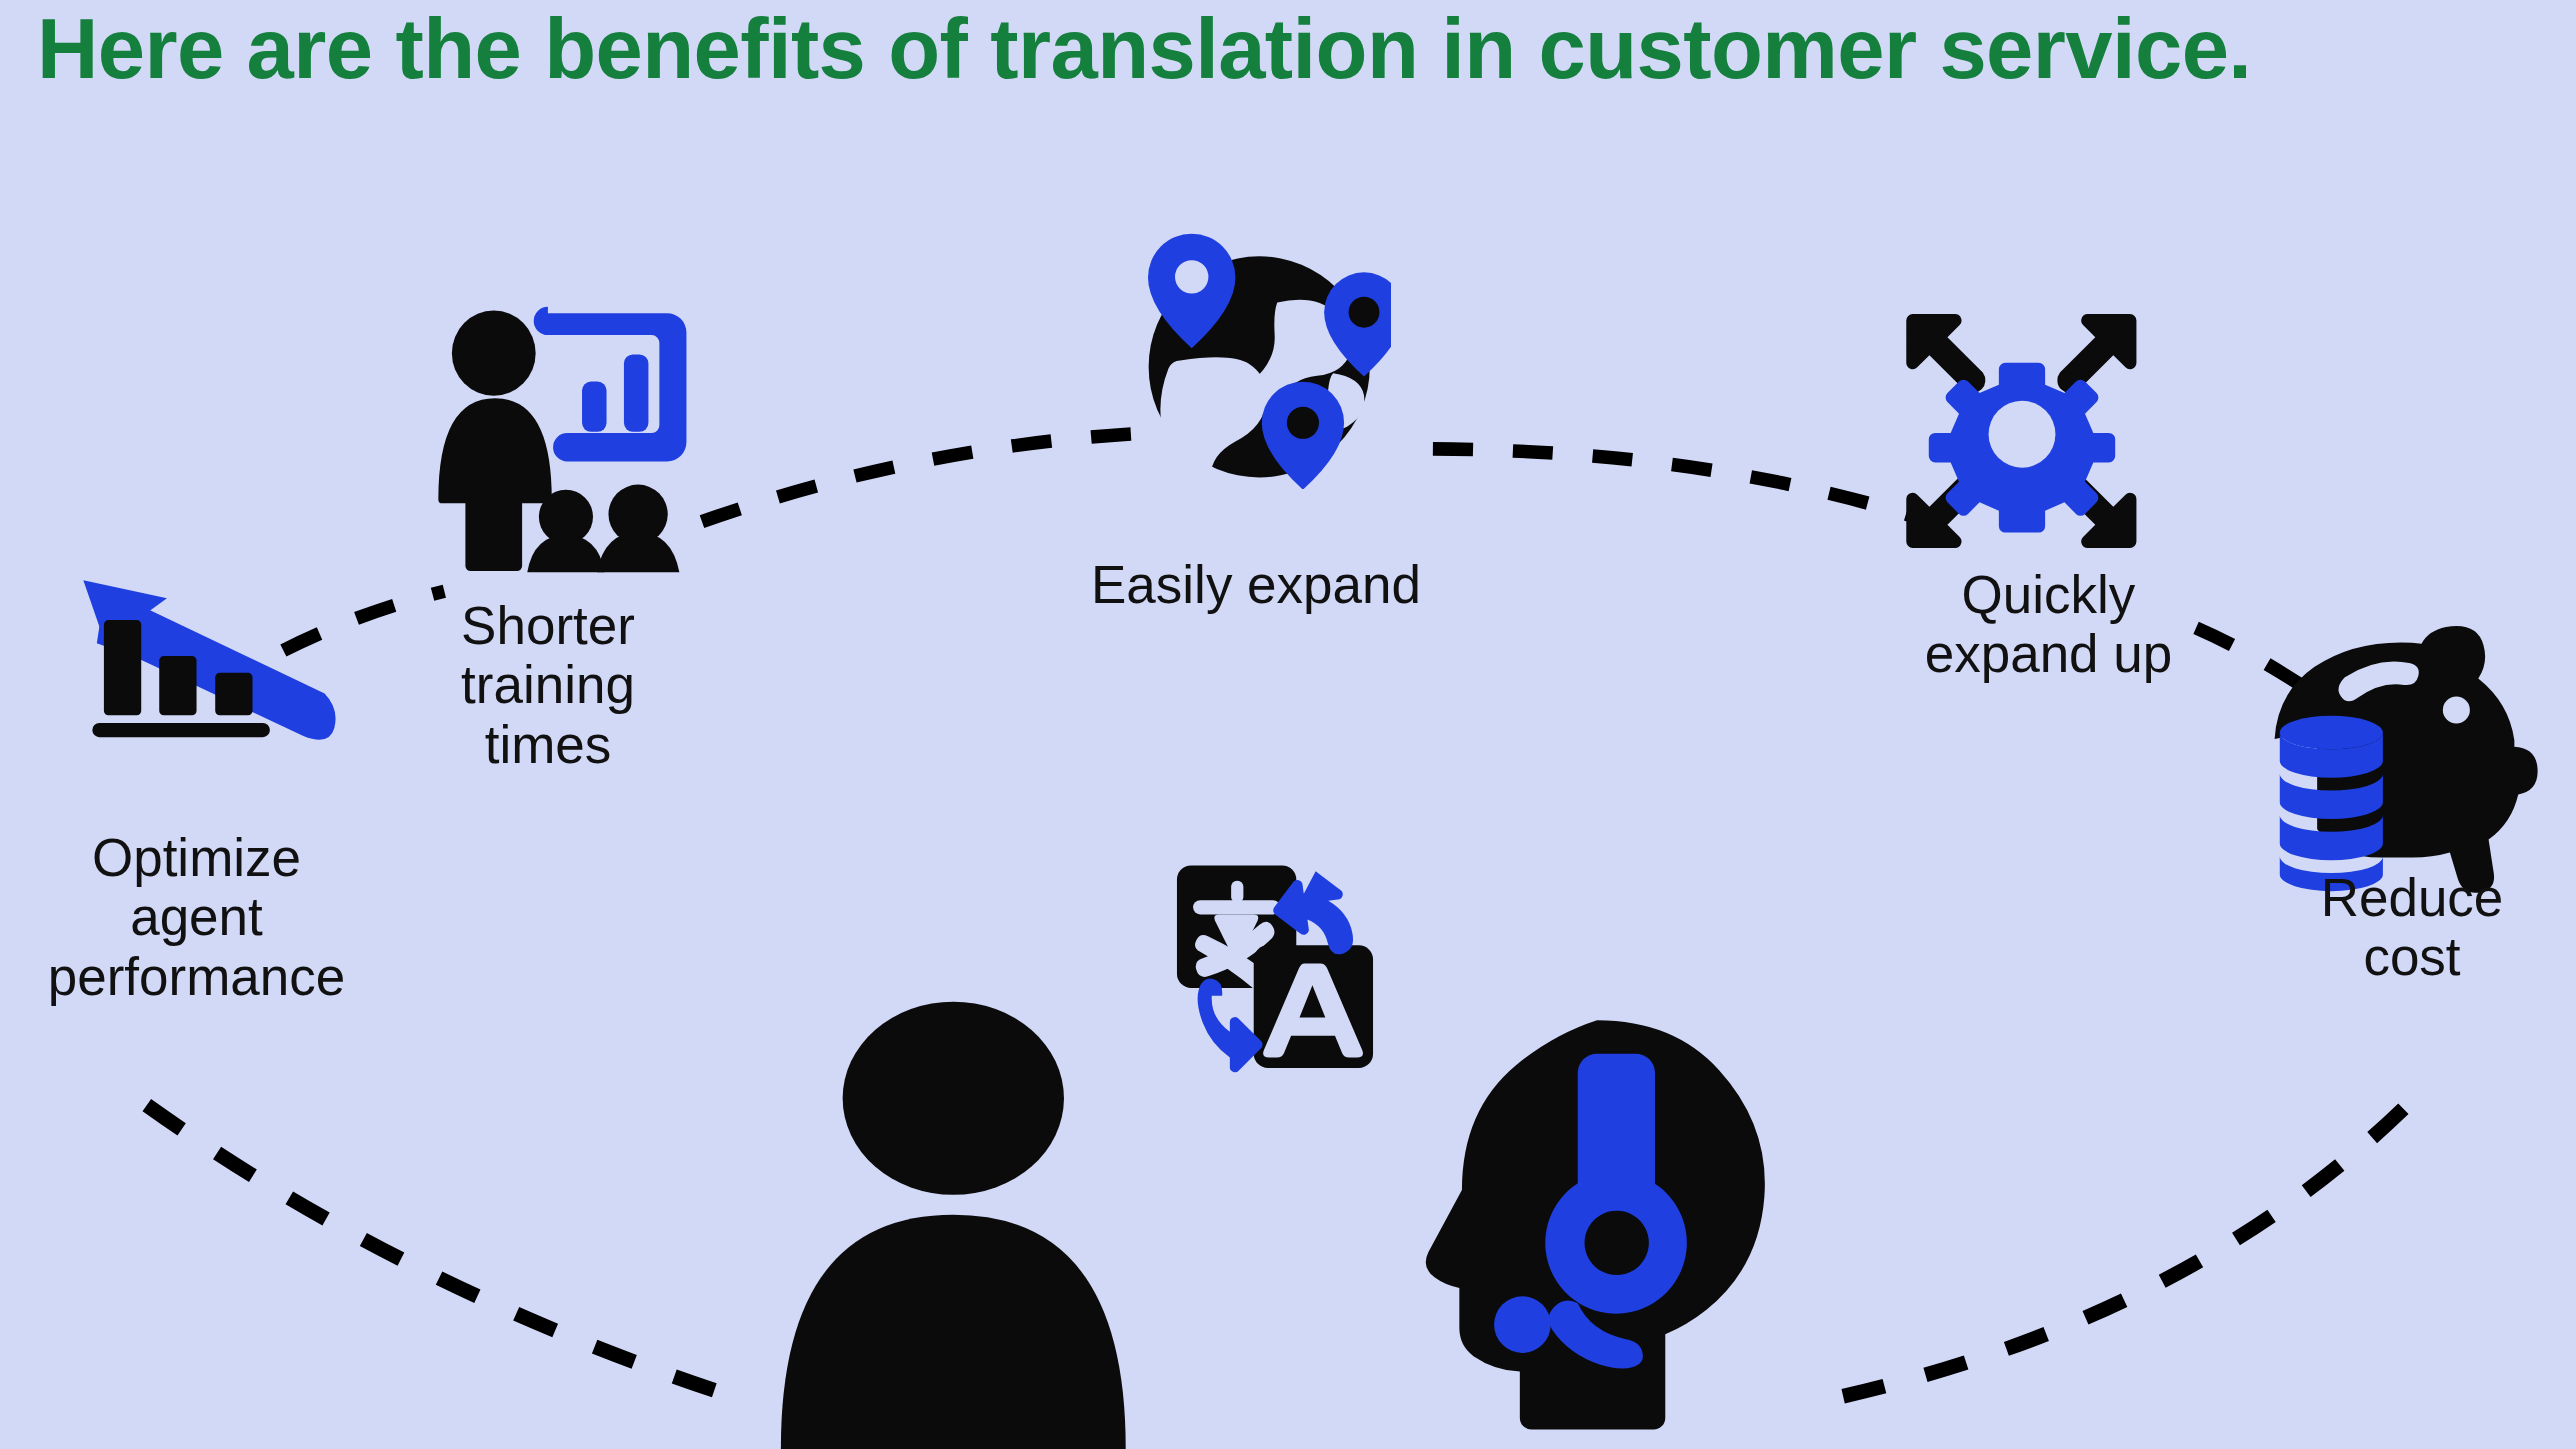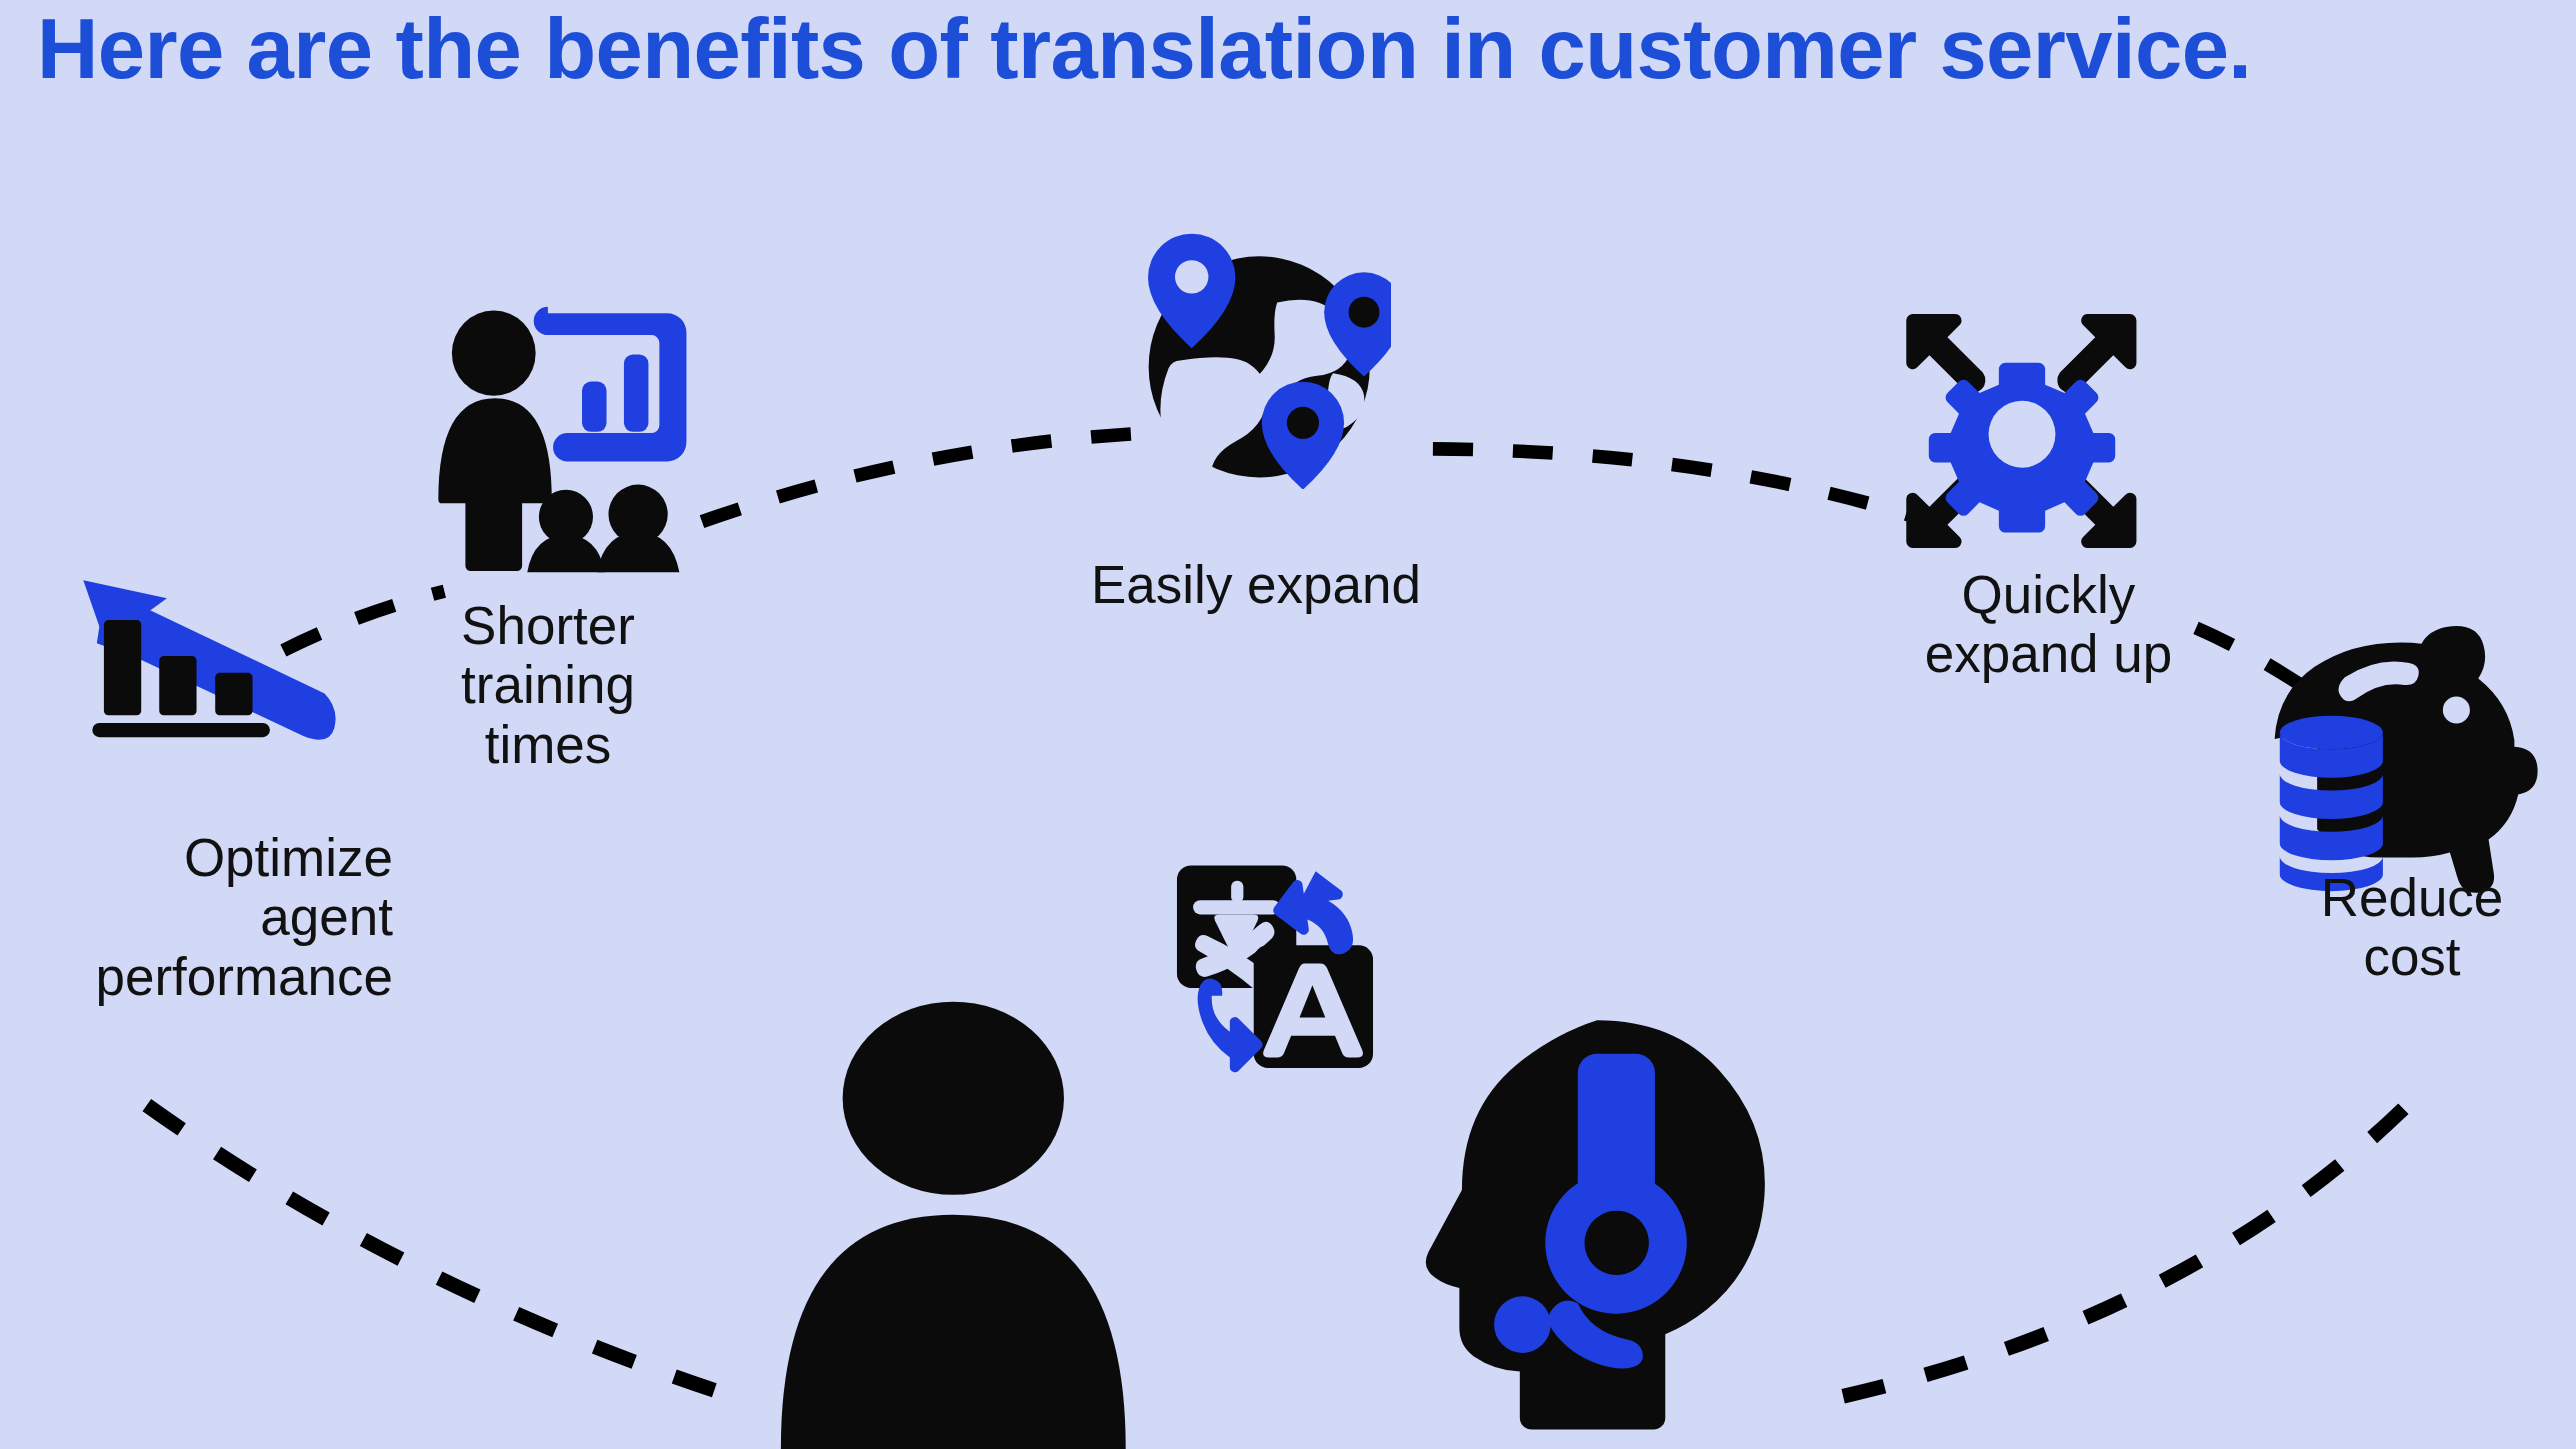--- a/index.html
+++ b/index.html
@@ -11,21 +11,21 @@
   }
   #stage{position:absolute;inset:0;width:2576px;height:1449px;}
   .abs{position:absolute;}
 
   
   #title{
     left:37px; top:6.4px;
     font-size:85px;
     font-weight:700;
     letter-spacing:-0.6px;
-    color:#1d4ed8;
+    color:#15803d;
     white-space:nowrap;
     line-height:1.0;
   }
 
   
   .label{
     color:#111;
     font-size:53px;
     line-height:1.12;
     text-align:center;
@@ -69,21 +69,21 @@
       </g>
 
       <g fill="#0b0b0b">
         <rect x="62" y="82" width="58" height="148" rx="7"></rect>
         <rect x="148" y="138" width="58" height="92" rx="7"></rect>
         <rect x="235" y="164" width="58" height="66" rx="7"></rect>
         <rect x="44" y="242" width="276" height="22" rx="11"></rect>
       </g>
     </svg>
   </div>
-  <div class="abs label" style="left:0px;top:828px;width:393px;text-align:right;">Optimize
+  <div class="abs label" style="left:0px;top:828px;width:393px;">Optimize
 agent
 performance</div>
 
   <div class="abs" style="left:419px;top:290px;width:290px;height:290px;">
     <svg class="icon-svg" width="290" height="290" viewBox="0 0 450 450">
 
       <g fill="#1f3fe0">
         <path d="M200 36 h185 a30 30 0 0 1 30 30 v170 a30 30 0 0 1 -30 30 h-155 a22 22 0 0 1 0 -44 h131 a12 12 0 0 0 12 -12 v-128 a12 12 0 0 0 -12 -12 h-161 a22 22 0 0 1 0 -44 z"></path>
         <rect x="253" y="142" width="38" height="78" rx="14"></rect>
         <rect x="318" y="100" width="38" height="120" rx="14"></rect>

